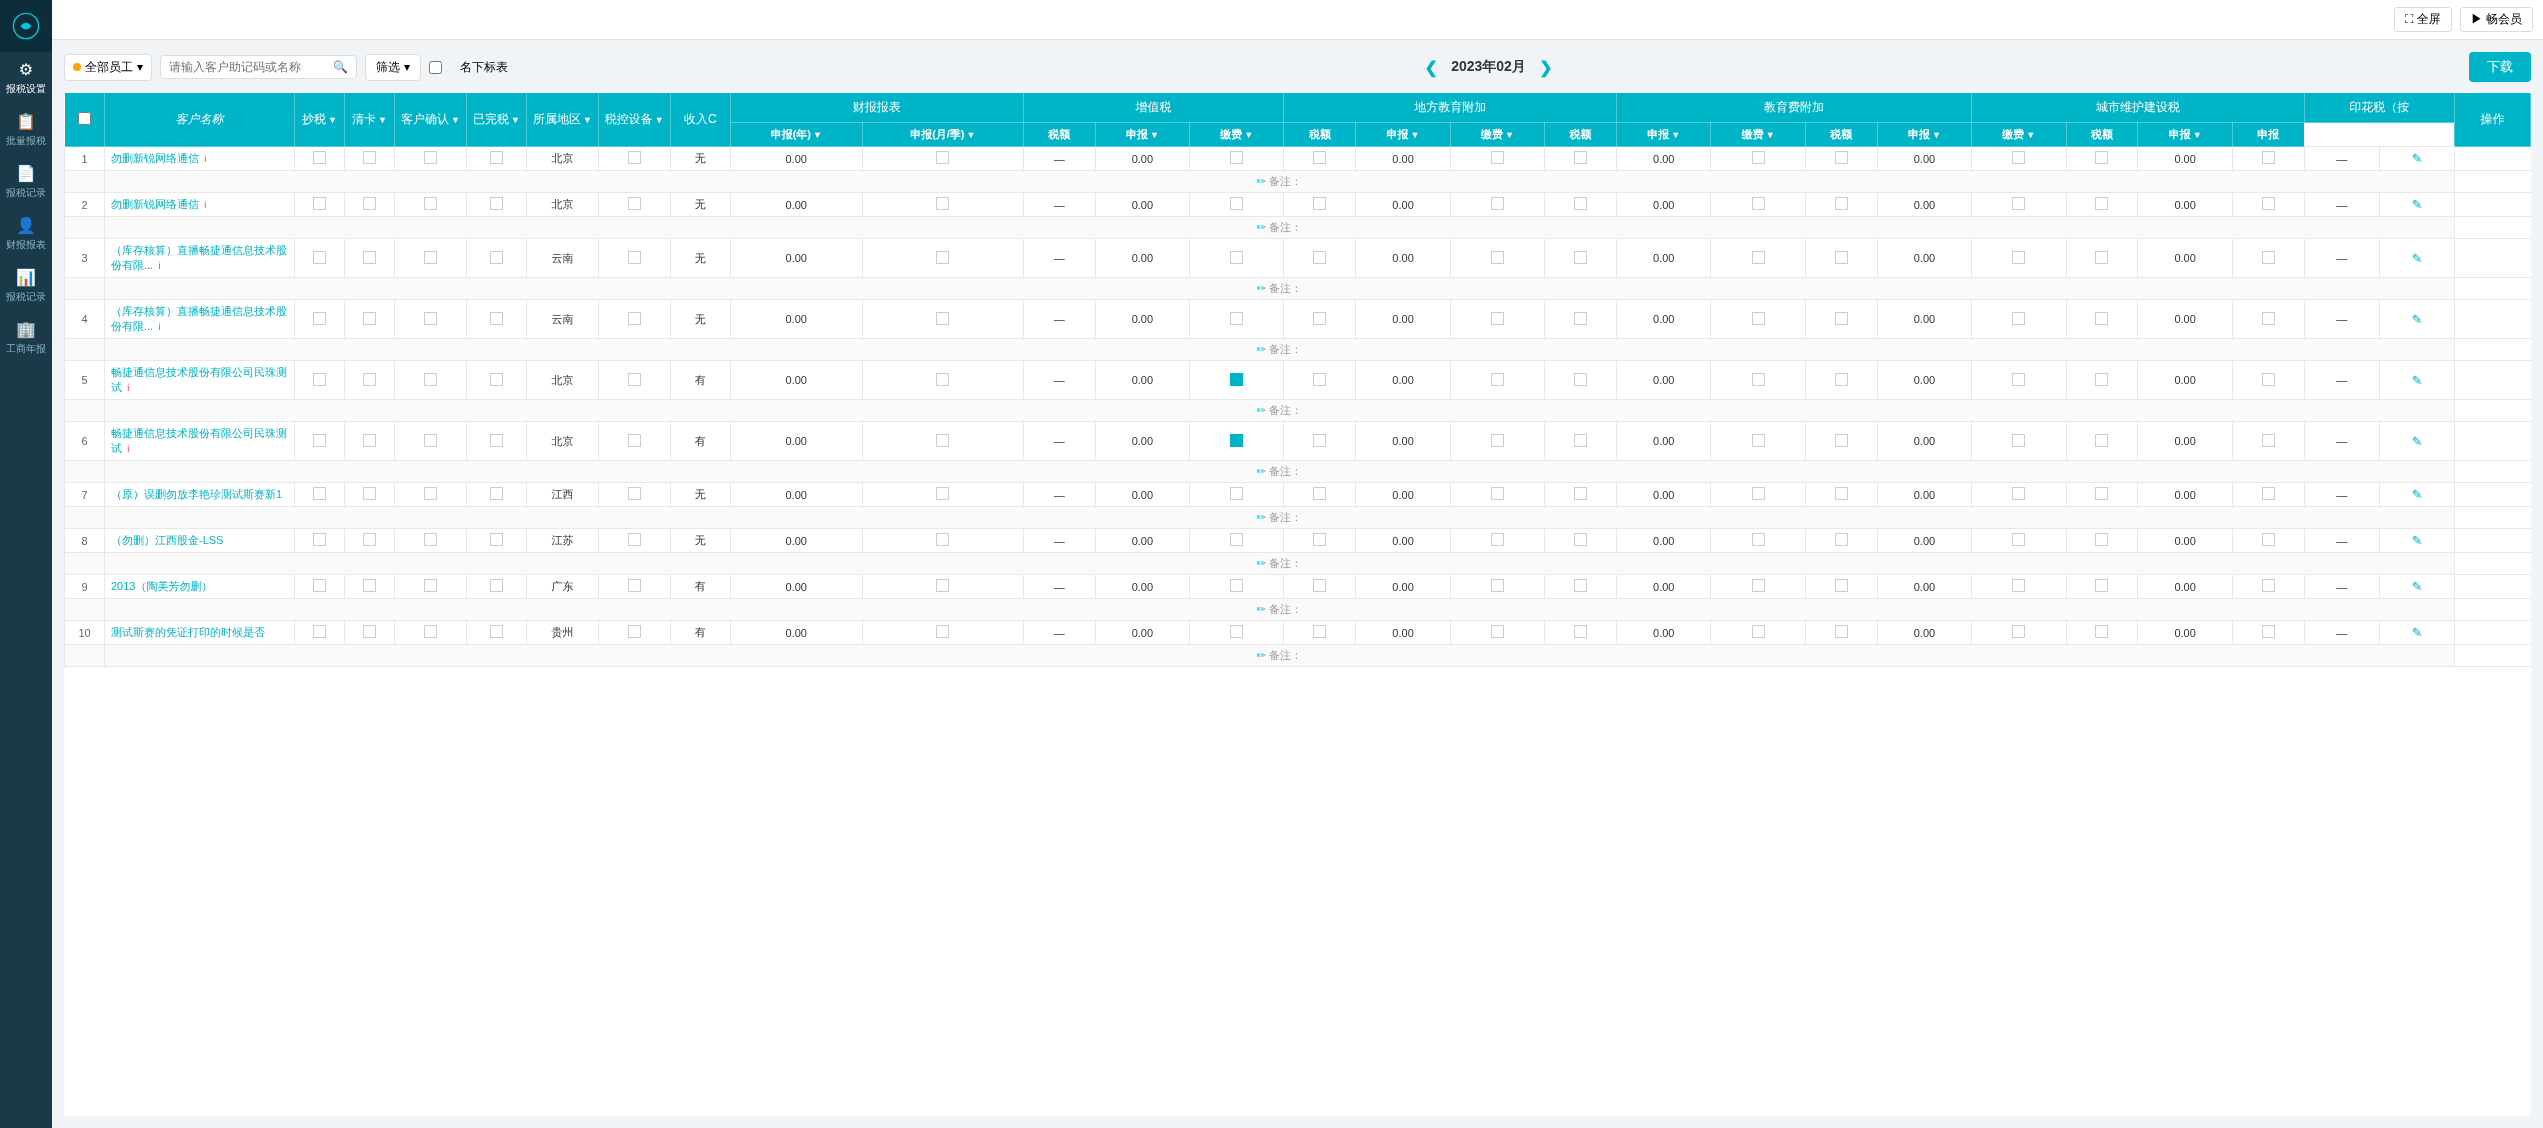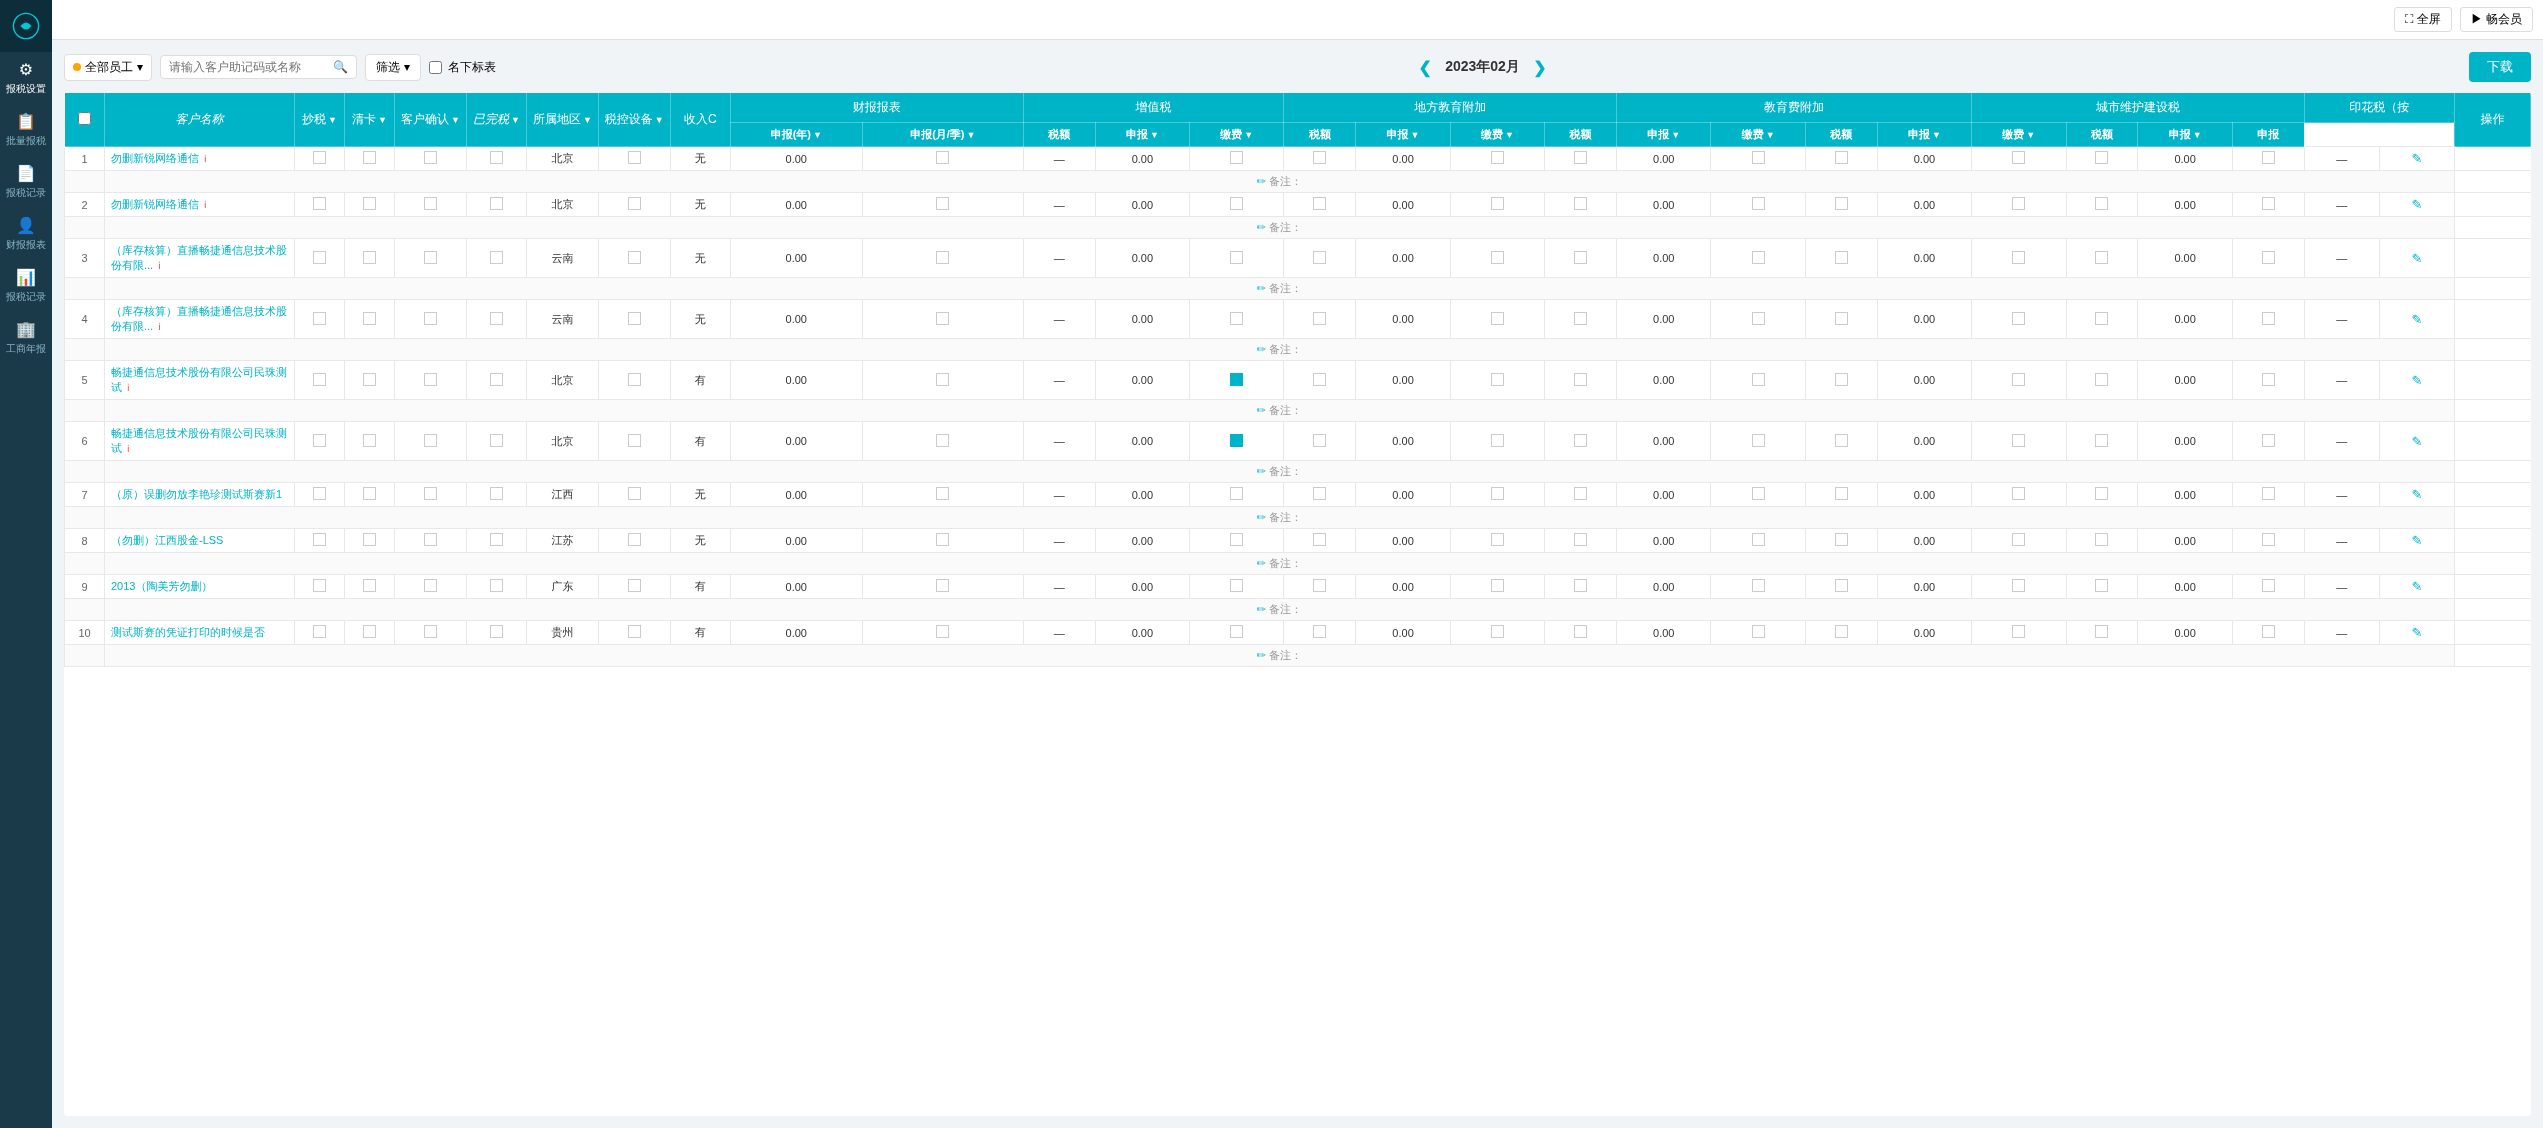--- a/index.html
+++ b/index.html
@@ -171,21 +171,21 @@
       border: 1px solid rgba(255,255,255,0.3);
       white-space: nowrap;
     }
 
     
     .col-no { width: 40px; min-width: 40px; text-align: center; }
     .col-name { width: 190px; min-width: 190px; font-style: italic; }
     .col-tax { width: 50px; min-width: 50px; text-align: center; }
     .col-card { width: 50px; min-width: 50px; text-align: center; }
     .col-confirm { width: 60px; min-width: 60px; text-align: center; }
-    .col-declared { width: 60px; min-width: 60px; text-align: center; font-style: italic; }
+    .col-declared { width: 60px; min-width: 60px; text-align: center; }
     .col-region { width: 60px; min-width: 60px; text-align: center; }
     .col-device { width: 70px; min-width: 70px; text-align: center; }
     .col-income { width: 60px; min-width: 60px; text-align: center; }
 
     
     tbody tr { border-bottom: 1px solid #e8e8e8; }
     tbody td {
       padding: 4px 6px;
       font-size: 11px;
       color: #333;
@@ -212,21 +212,21 @@
 
     
     .row-no { color: #666; font-size: 11px; }
 
     
     .sort-icon { font-size: 9px; margin-left: 2px; }
 
     
     .tag-yellow { display: inline-block; width: 8px; height: 8px; border-radius: 50%; background: #ffa500; }
 
-    .toolbar-checkbox { display: flex; align-items: center; gap: 6px; font-size: 12px; }
+    .toolbar-checkbox { display: flex; align-items: center; gap: 18px; font-size: 12px; }
   </style>
 </head>
 <body>
 
 <div class="sidebar">
   <div class="sidebar-logo">
     <svg viewBox="0 0 40 40" fill="none" xmlns="http://www.w3.org/2000/svg">
       <circle cx="20" cy="20" r="18" stroke="#00c8d4" stroke-width="2"></circle>
       <path d="M12 20 Q20 10 28 20 Q20 30 12 20Z" fill="#00c8d4"></path>
     </svg>

